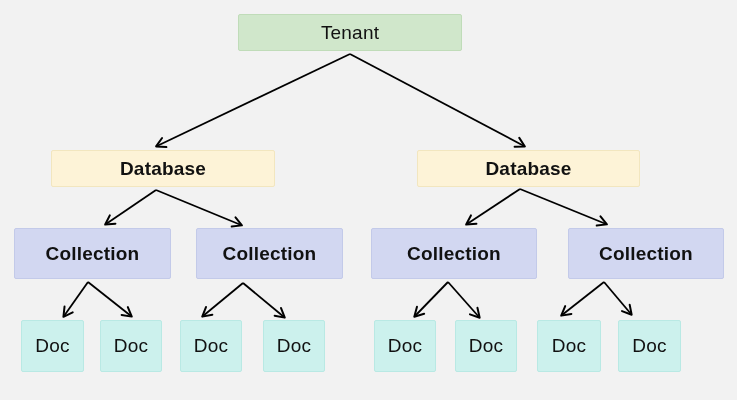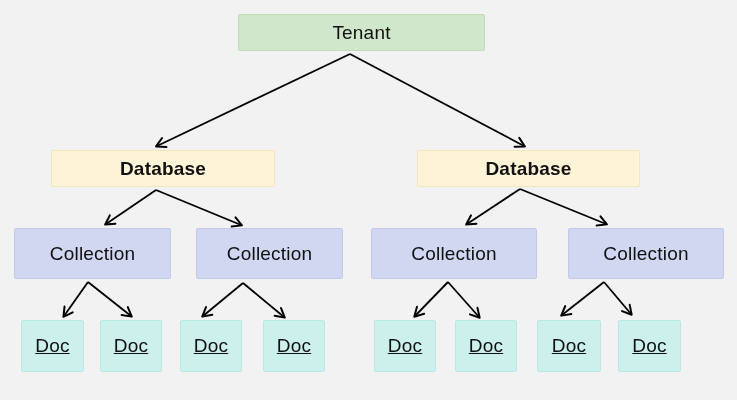--- a/index.html
+++ b/index.html
@@ -22,22 +22,22 @@
   .node {
     position: absolute;
     display: flex; align-items: center; justify-content: center;
     font-size: 19px; color: var(--text);
     border-radius: 2px;
     box-sizing: border-box;
     letter-spacing: 0.2px;
   }
   .node.tenant     { background: var(--tenant-fill);     border: 1px solid var(--tenant-border); }
   .node.database   { background: var(--database-fill);   border: 1px solid var(--database-border); font-weight: bold; }
-  .node.collection { background: var(--collection-fill); border: 1px solid var(--collection-border); }
-  .node.doc        { background: var(--doc-fill);        border: 1px solid var(--doc-border); text-decoration: underline; }
+  .node.collection { background: var(--collection-fill); border: 1px solid var(--collection-border); font-weight: bold; }
+  .node.doc        { background: var(--doc-fill);        border: 1px solid var(--doc-border); }
   .edges-layer { position: absolute; left: 0; top: 0; pointer-events: none; }
   .edges-layer line { stroke: var(--edge); stroke-width: 1.8; }
 </style>
 </head>
 <body>
 
 <div class="canvas">
 
   <svg class="edges-layer" width="737" height="400" viewBox="0 0 737 400">
     <defs>
@@ -56,21 +56,21 @@
       <line x1="88" y1="282" x2="131" y2="316" marker-end="url(#arrowhead)"></line>
       <line x1="243" y1="283" x2="203" y2="316" marker-end="url(#arrowhead)"></line>
       <line x1="243" y1="283" x2="284" y2="317" marker-end="url(#arrowhead)"></line>
       <line x1="448" y1="282" x2="415" y2="316" marker-end="url(#arrowhead)"></line>
       <line x1="448" y1="282" x2="479" y2="317" marker-end="url(#arrowhead)"></line>
       <line x1="604" y1="282" x2="562" y2="315" marker-end="url(#arrowhead)"></line>
       <line x1="604" y1="282" x2="631" y2="314" marker-end="url(#arrowhead)"></line>
     </g>
   </svg>
 
-  <div class="node tenant" style="left:238px; top:14px; width:247px; height:37px;">
+  <div class="node tenant" style="left:238px; top:14px; width:224px; height:37px;">
     <span>Tenant</span>
   </div>
 
   <div class="node database" style="left:51px; top:150px; width:224px; height:37px;">
     <span>Database</span>
   </div>
   <div class="node database" style="left:417px; top:150px; width:223px; height:37px;">
     <span>Database</span>
   </div>
 

